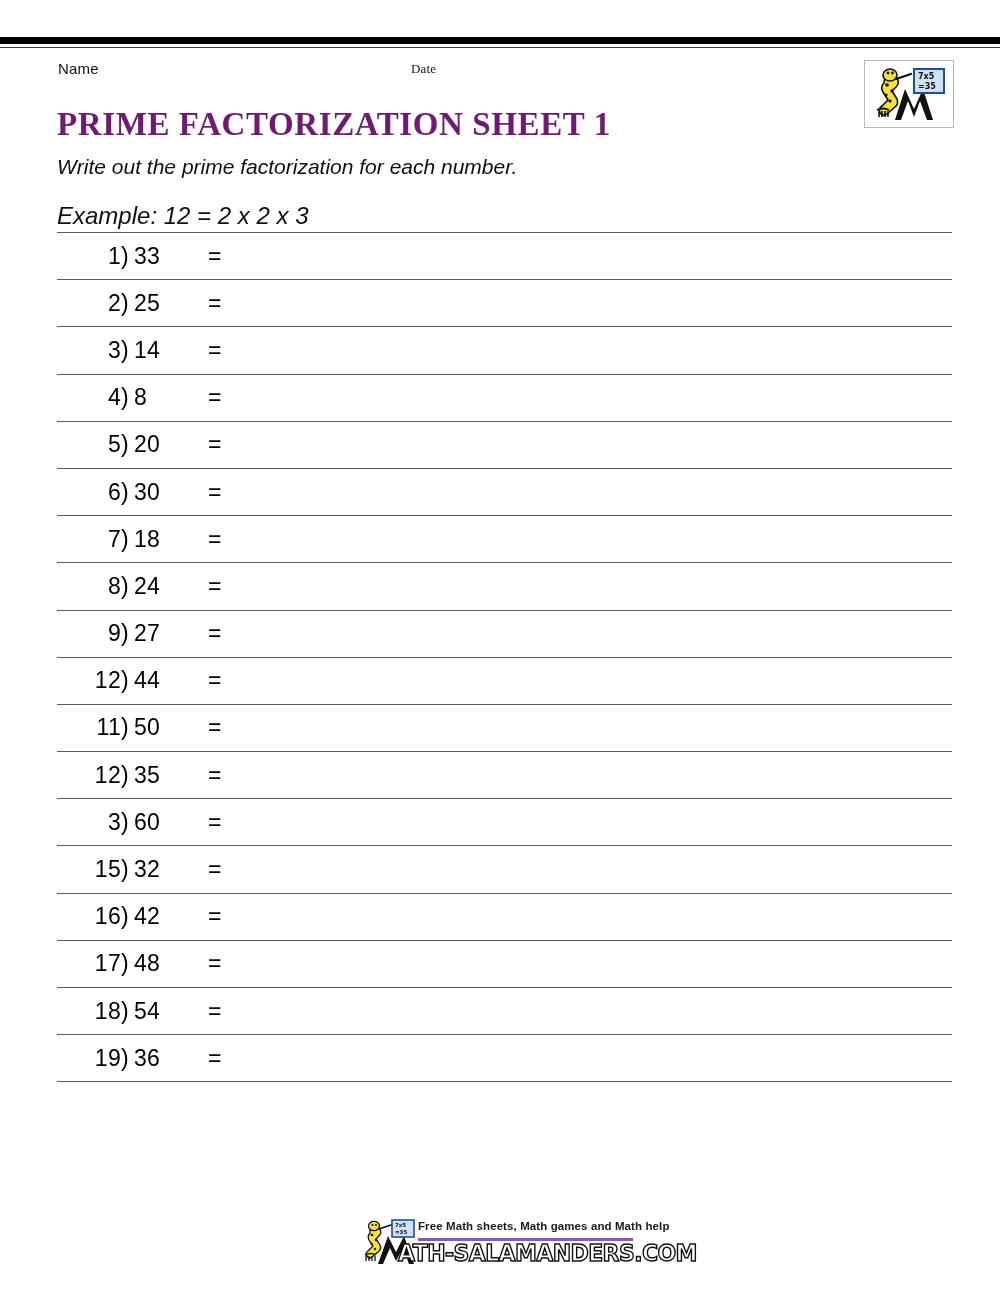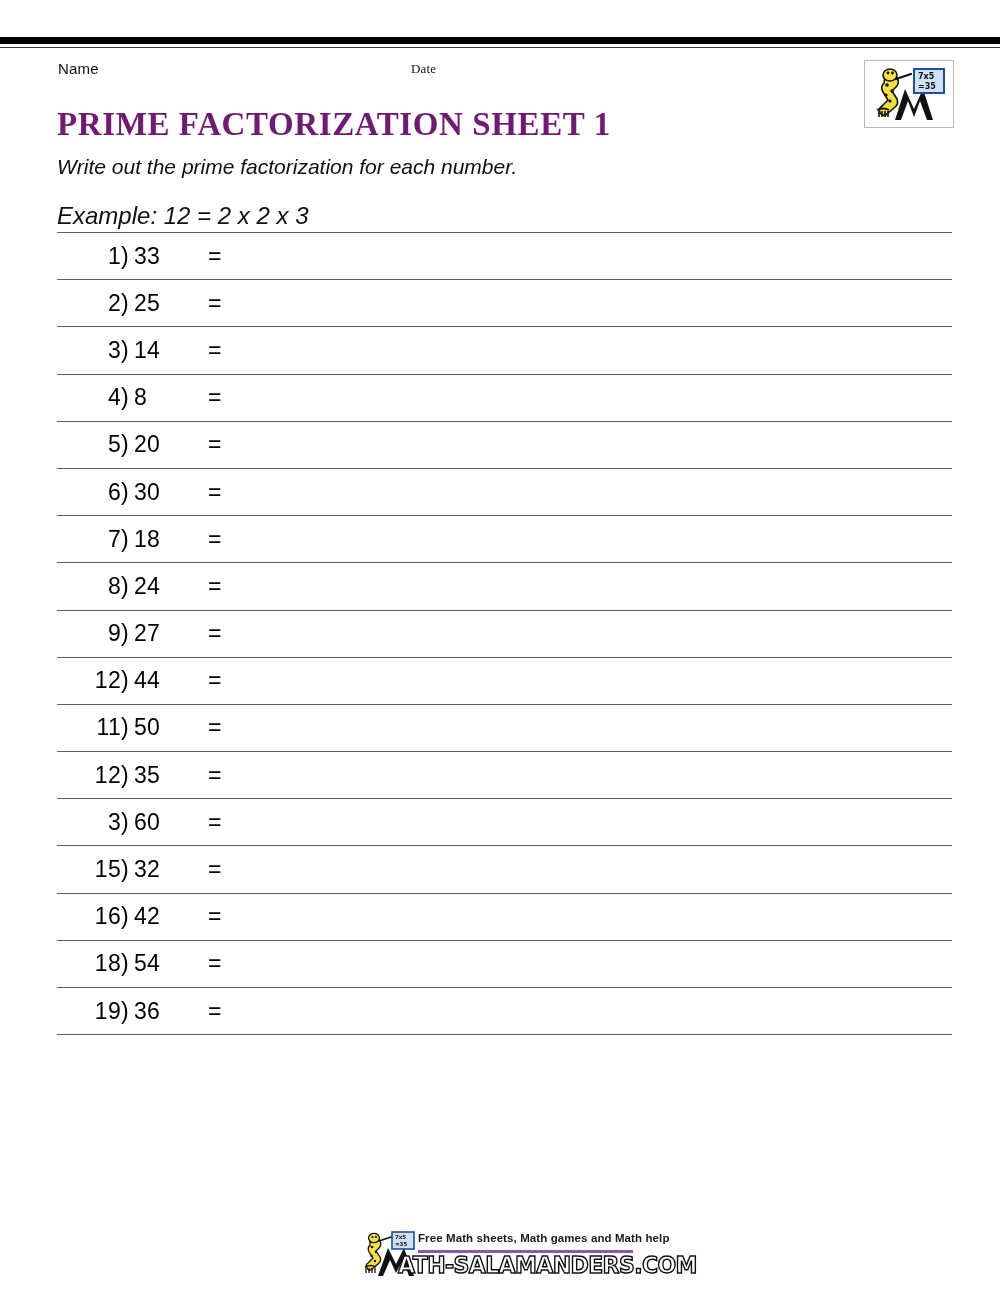--- a/index.html
+++ b/index.html
@@ -155,21 +155,21 @@
     position: absolute;
     left: 0;
     top: 1216px;
     width: 1000px;
     height: 62px;
   }
   .footer-inner {
     position: relative;
     width: 276px;
     height: 58px;
-    margin: 12px auto;
+    margin: 0 auto;
   }
   .foot-logo {
     position: absolute;
     left: 0px;
     top: 2px;
     width: 70px;
     height: 50px;
   }
   .foot-tag {
     position: absolute;
@@ -329,20 +329,26 @@
         </tr>
         <tr>
           <td class="c-idx">15)</td>
           <td class="c-num">32</td>
           <td class="c-eq">=</td>
           <td class="c-ans"></td>
         </tr>
         <tr>
           <td class="c-idx">16)</td>
           <td class="c-num">42</td>
+          <td class="c-eq">=</td>
+          <td class="c-ans"></td>
+        </tr>
+        <tr>
+          <td class="c-idx">17)</td>
+          <td class="c-num">48</td>
           <td class="c-eq">=</td>
           <td class="c-ans"></td>
         </tr>
         <tr>
           <td class="c-idx">18)</td>
           <td class="c-num">54</td>
           <td class="c-eq">=</td>
           <td class="c-ans"></td>
         </tr>
         <tr>

